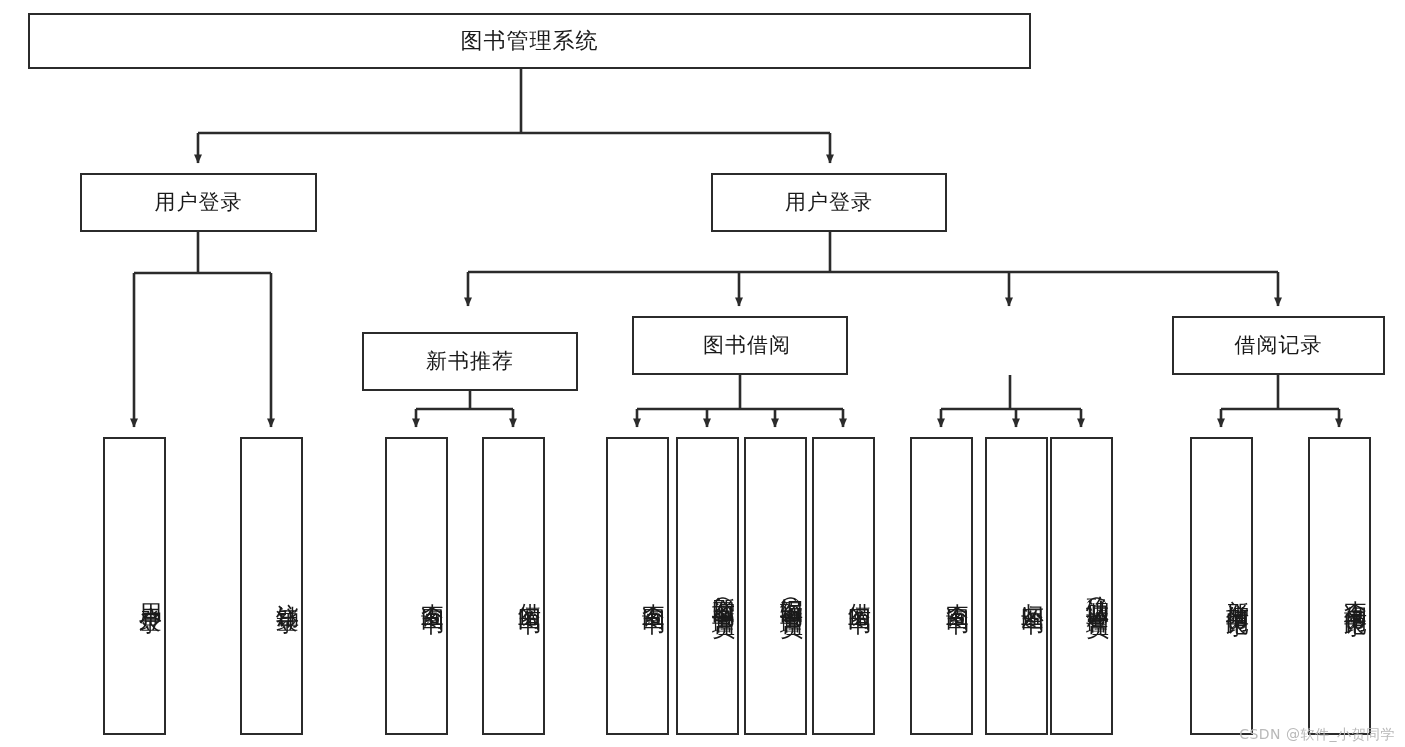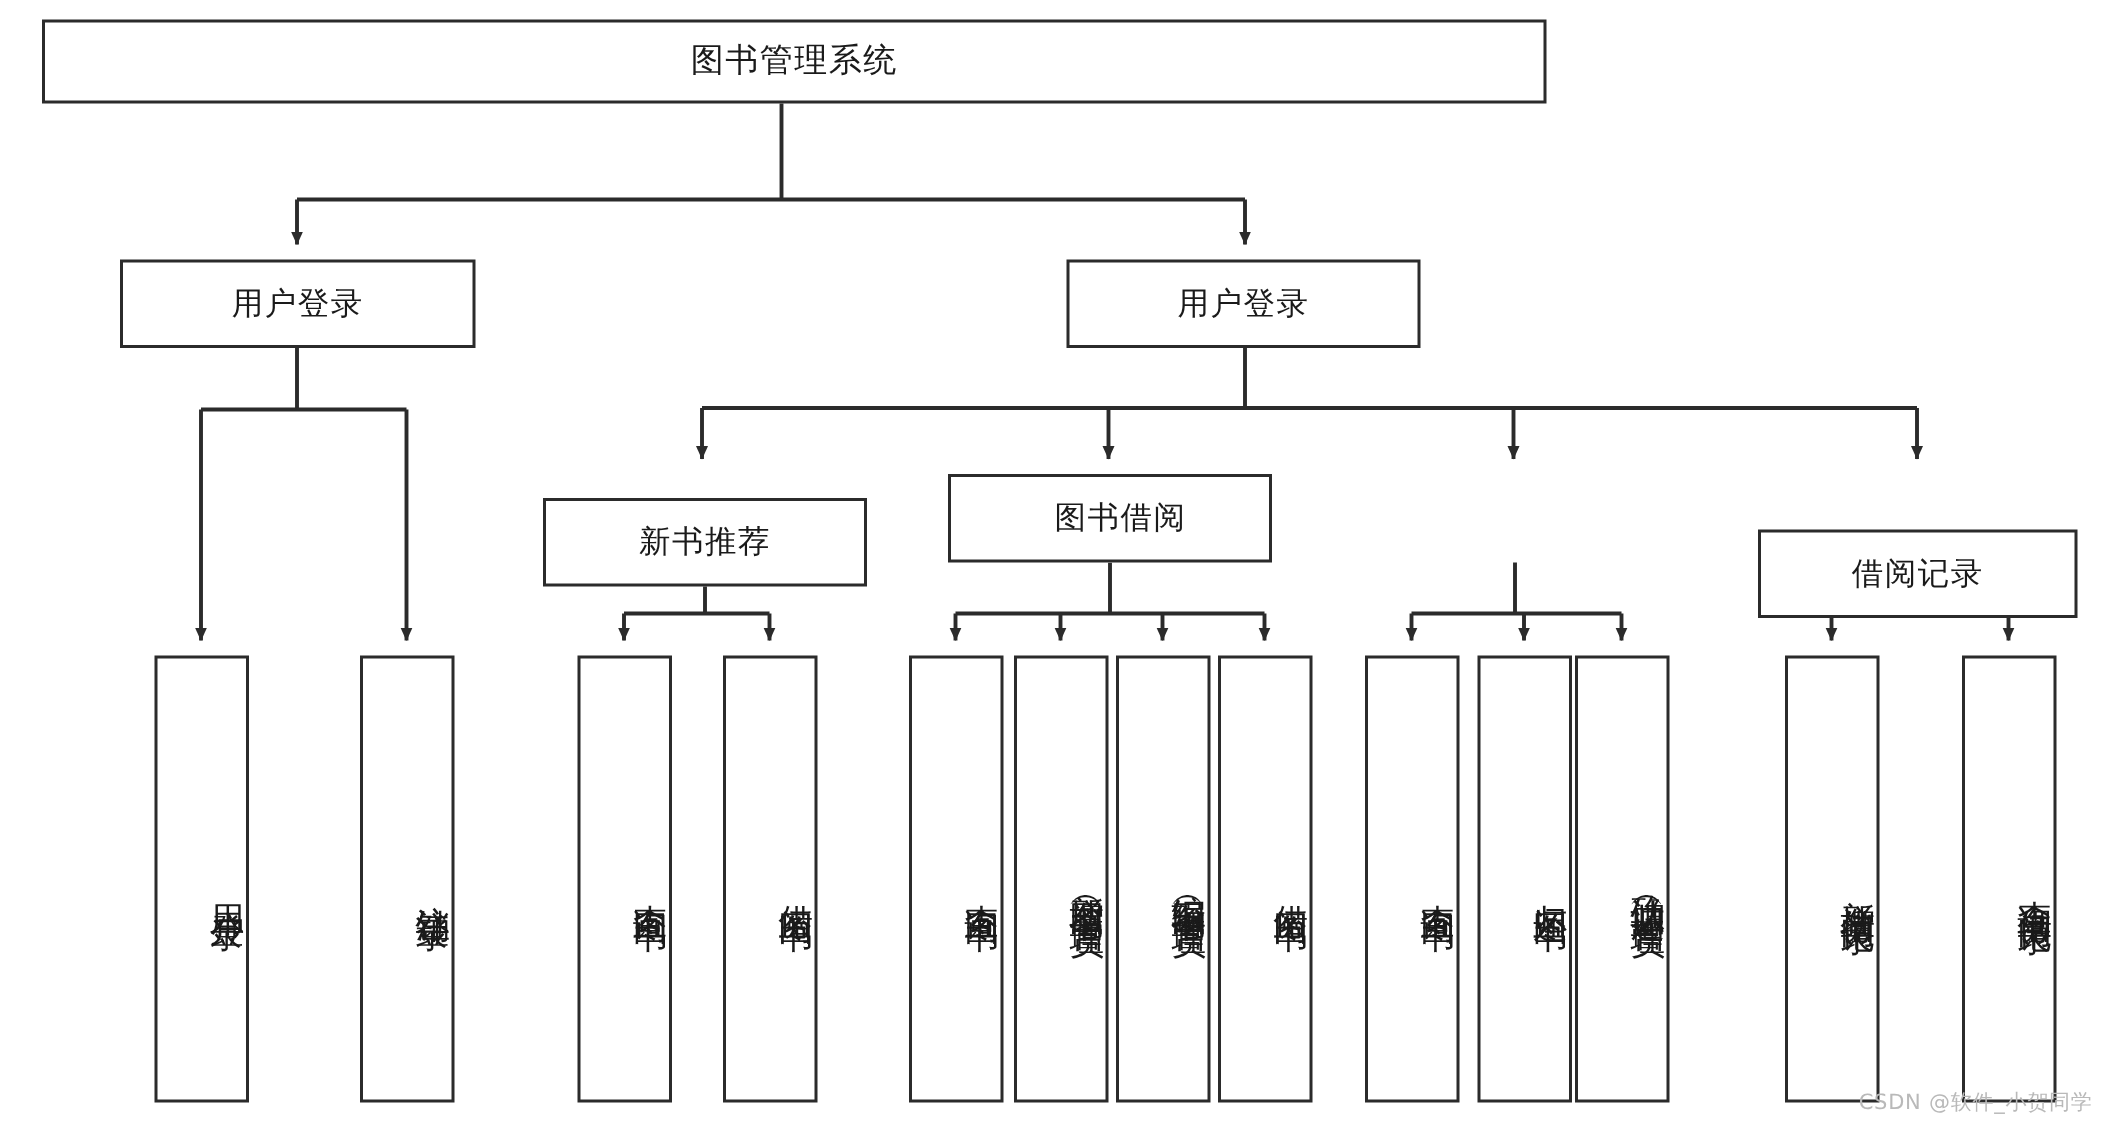--- a/index.html
+++ b/index.html
@@ -129,21 +129,21 @@
   <div class="node h-node" style="left:711px;top:173px;width:236px;height:59px;">
     <span class="lbl">用户登录</span>
   </div>
 
   <div class="node h-node" style="left:362px;top:316px;width:216px;height:59px;margin-top:16px;">
     <span class="lbl">新书推荐</span>
   </div>
   <div class="node h-node" style="left:632px;top:316px;width:216px;height:59px;padding-left:14px;">
     <span class="lbl">图书借阅</span>
   </div>
-  <div class="node h-node" style="left:1172px;top:316px;width:213px;height:59px;margin-top:37px;">
+  <div class="node h-node" style="left:1172px;top:316px;width:213px;height:59px;">
     <span class="lbl">借阅记录</span>
   </div>
 
   <div class="node leaf" style="left:103px;top:437px;width:63px;height:298px;">
     <span class="lbl">用户登录</span>
   </div>
   <div class="node leaf" style="left:240px;top:437px;width:63px;height:298px;">
     <span class="lbl">注销登录</span>
   </div>
 

